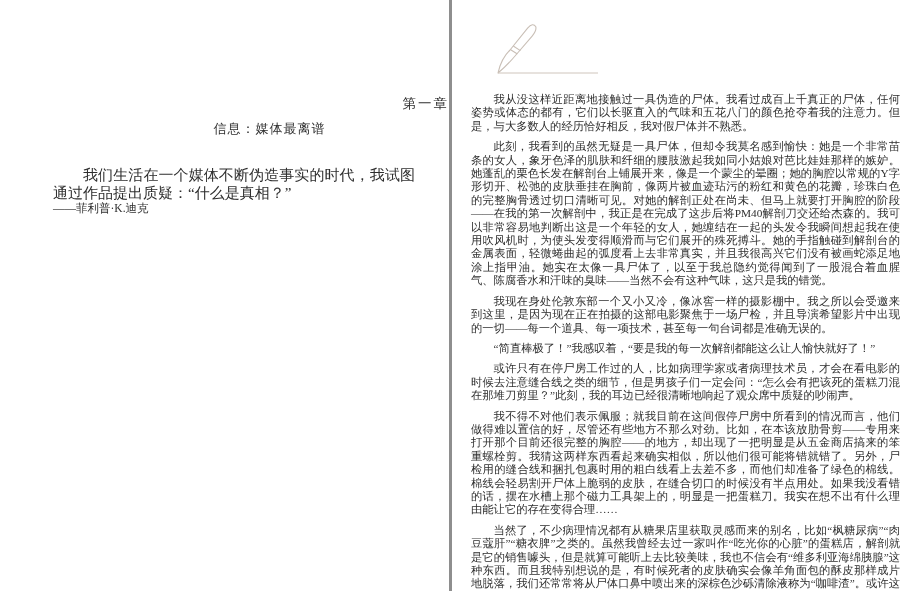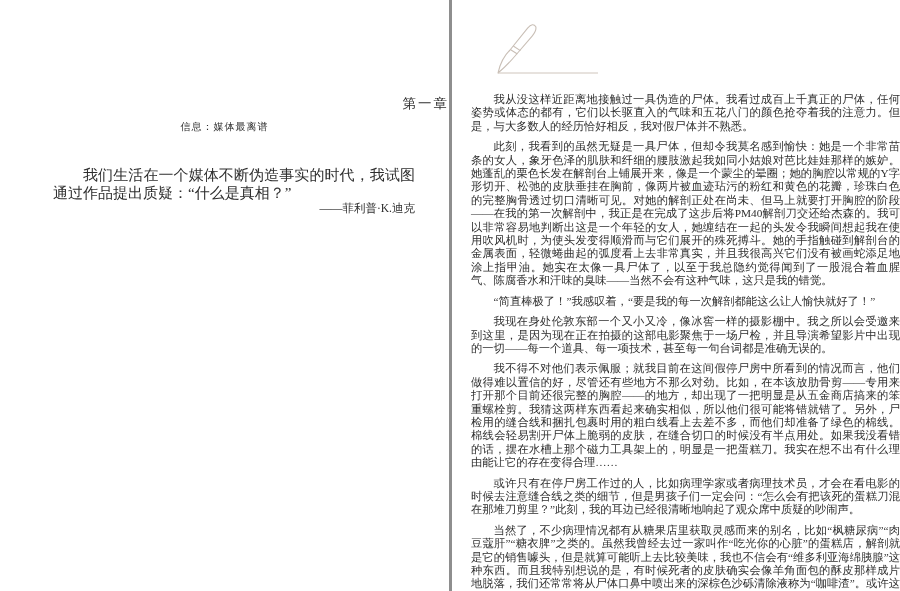--- a/index.html
+++ b/index.html
@@ -44,41 +44,41 @@
     text-align: right;
     font-size: 13.5px;
     letter-spacing: 2px;
   }
   .chapter-title {
     position: absolute;
     top: 120px;
     left: 0;
     width: 100%;
     text-align: center;
-    font-size: 10px;
+    font-size: 13px;
     letter-spacing: 1px;
+    padding-left: 45px;
   }
   .epigraph {
     position: absolute;
     top: 166px;
     left: 53px;
     width: 362px;
     margin: 0;
     font-size: 15px;
     line-height: 18px;
     text-align: justify;
     text-indent: 2em;
   }
   .attribution {
     position: absolute;
     top: 201px;
     left: 53px;
     width: 362px;
     font-size: 11.5px;
-    text-align: right;
   }
   .illustration {
     position: absolute;
     top: 24px;
     left: 16px;
     width: 140px;
     height: 56px;
   }
   .text-body {
     position: absolute;
@@ -117,23 +117,23 @@
           <line x1="25" y1="-8.8" x2="27" y2="-1.6"></line>
           <line x1="29.5" y1="-9.4" x2="31.5" y2="-2.1"></line>
         </g>
         <line x1="22" y1="49" x2="122" y2="49" stroke="#cfc5bc" stroke-width="1"></line>
       </svg>
     </div>
 
     <div class="text-body">
       <p>我从没这样近距离地接触过一具伪造的尸体。我看过成百上千真正的尸体，任何姿势或体态的都有，它们以长驱直入的气味和五花八门的颜色抢夺着我的注意力。但是，与大多数人的经历恰好相反，我对假尸体并不熟悉。</p>
       <p>此刻，我看到的虽然无疑是一具尸体，但却令我莫名感到愉快：她是一个非常苗条的女人，象牙色泽的肌肤和纤细的腰肢激起我如同小姑娘对芭比娃娃那样的嫉妒。她蓬乱的栗色长发在解剖台上铺展开来，像是一个蒙尘的晕圈；她的胸腔以常规的Y字形切开、松弛的皮肤垂挂在胸前，像两片被血迹玷污的粉红和黄色的花瓣，珍珠白色的完整胸骨透过切口清晰可见。对她的解剖正处在尚未、但马上就要打开胸腔的阶段——在我的第一次解剖中，我正是在完成了这步后将PM40解剖刀交还给杰森的。我可以非常容易地判断出这是一个年轻的女人，她缠结在一起的头发令我瞬间想起我在使用吹风机时，为使头发变得顺滑而与它们展开的殊死搏斗。她的手指触碰到解剖台的金属表面，轻微蜷曲起的弧度看上去非常真实，并且我很高兴它们没有被画蛇添足地涂上指甲油。她实在太像一具尸体了，以至于我总隐约觉得闻到了一股混合着血腥气、陈腐香水和汗味的臭味——当然不会有这种气味，这只是我的错觉。</p>
+      <p>我现在身处伦敦东部一个又小又冷，像冰窖一样的摄影棚中。我之所以会受邀来到这里，是因为现在正在拍摄的这部电影聚焦于一场尸检，并且导演希望影片中出现的一切——每一个道具、每一项技术，甚至每一句台词都是准确无误的。</p>
       <p>“简直棒极了！”我感叹着，“要是我的每一次解剖都能这么让人愉快就好了！”</p>
-      <p>我现在身处伦敦东部一个又小又冷，像冰窖一样的摄影棚中。我之所以会受邀来到这里，是因为现在正在拍摄的这部电影聚焦于一场尸检，并且导演希望影片中出现的一切——每一个道具、每一项技术，甚至每一句台词都是准确无误的。</p>
+      <p>或许只有在停尸房工作过的人，比如病理学家或者病理技术员，才会在看电影的时候去注意缝合线之类的细节，但是男孩子们一定会问：“怎么会有把该死的蛋糕刀混在那堆刀剪里？”此刻，我的耳边已经很清晰地响起了观众席中质疑的吵闹声。</p>
       <p>我不得不对他们表示佩服；就我目前在这间假停尸房中所看到的情况而言，他们做得难以置信的好，尽管还有些地方不那么对劲。比如，在本该放肋骨剪——专用来打开那个目前还很完整的胸腔——的地方，却出现了一把明显是从五金商店搞来的笨重螺栓剪。我猜这两样东西看起来确实相似，所以他们很可能将错就错了。另外，尸检用的缝合线和捆扎包裹时用的粗白线看上去差不多，而他们却准备了绿色的棉线。棉线会轻易割开尸体上脆弱的皮肤，在缝合切口的时候没有半点用处。如果我没看错的话，摆在水槽上那个磁力工具架上的，明显是一把蛋糕刀。我实在想不出有什么理由能让它的存在变得合理……</p>
-      <p>或许只有在停尸房工作过的人，比如病理学家或者病理技术员，才会在看电影的时候去注意缝合线之类的细节，但是男孩子们一定会问：“怎么会有把该死的蛋糕刀混在那堆刀剪里？”此刻，我的耳边已经很清晰地响起了观众席中质疑的吵闹声。</p>
       <p>当然了，不少病理情况都有从糖果店里获取灵感而来的别名，比如“枫糖尿病”“肉豆蔻肝”“糖衣脾”之类的。虽然我曾经去过一家叫作“吃光你的心脏”的蛋糕店，解剖就是它的销售噱头，但是就算可能听上去比较美味，我也不信会有“维多利亚海绵胰腺”这种东西。而且我特别想说的是，有时候死者的皮肤确实会像羊角面包的酥皮那样成片地脱落，我们还常常将从尸体口鼻中喷出来的深棕色沙砾清除液称为“咖啡渣”。或许这些，加上“泡沫流出物”以及刚刚提到过的“肉豆蔻肝”，意味着一具尸体能够凑齐一张星巴克而不是蛋糕店的菜单？</p>
 
     </div>
 
   </div>
 
 </div>
 
 </body></html>

